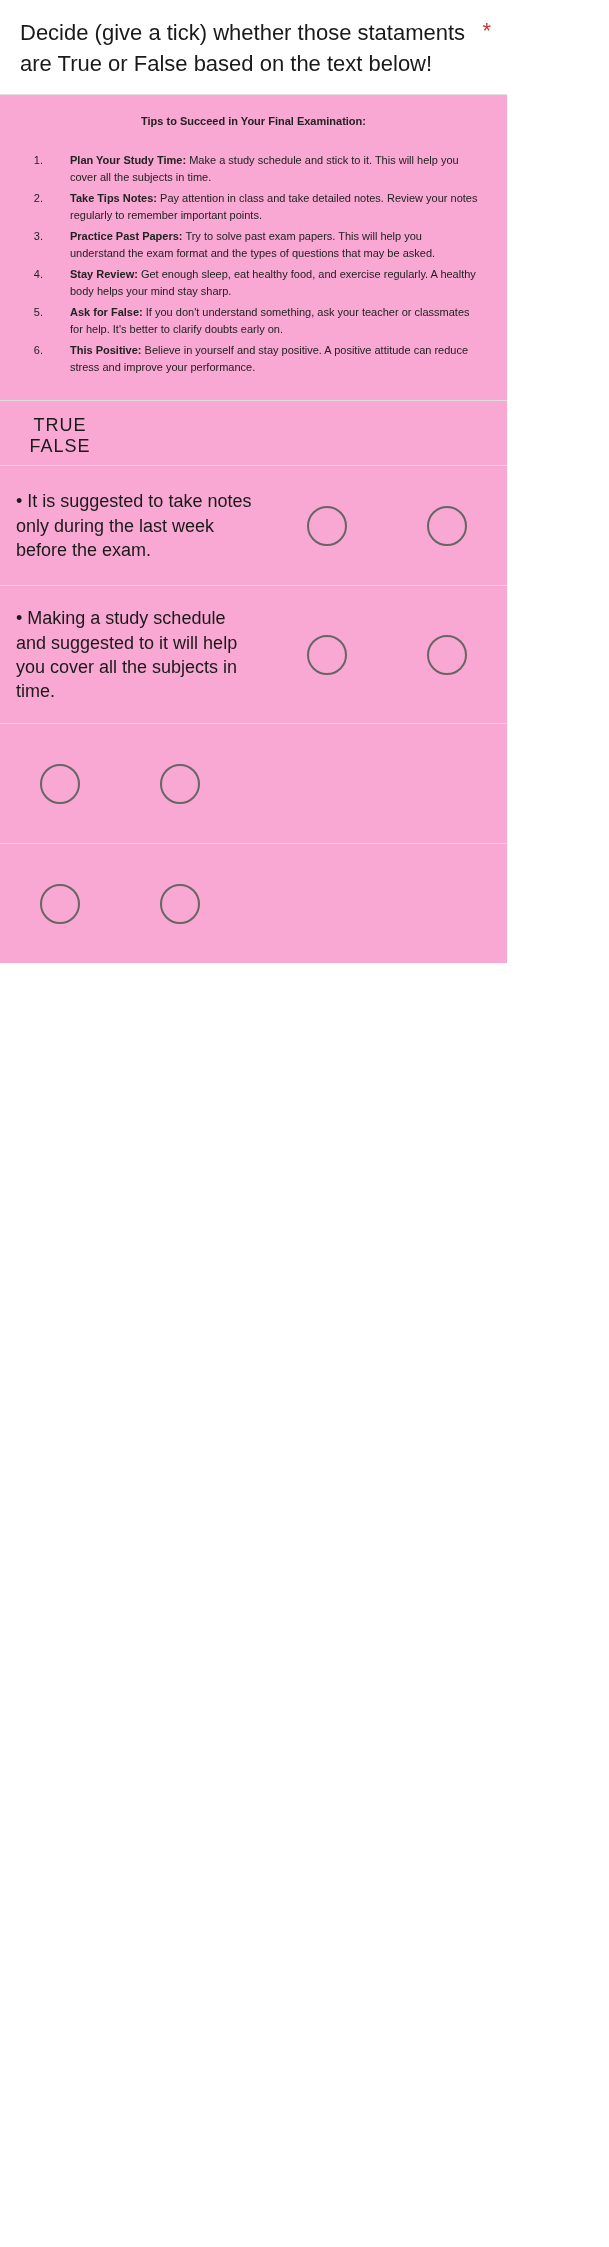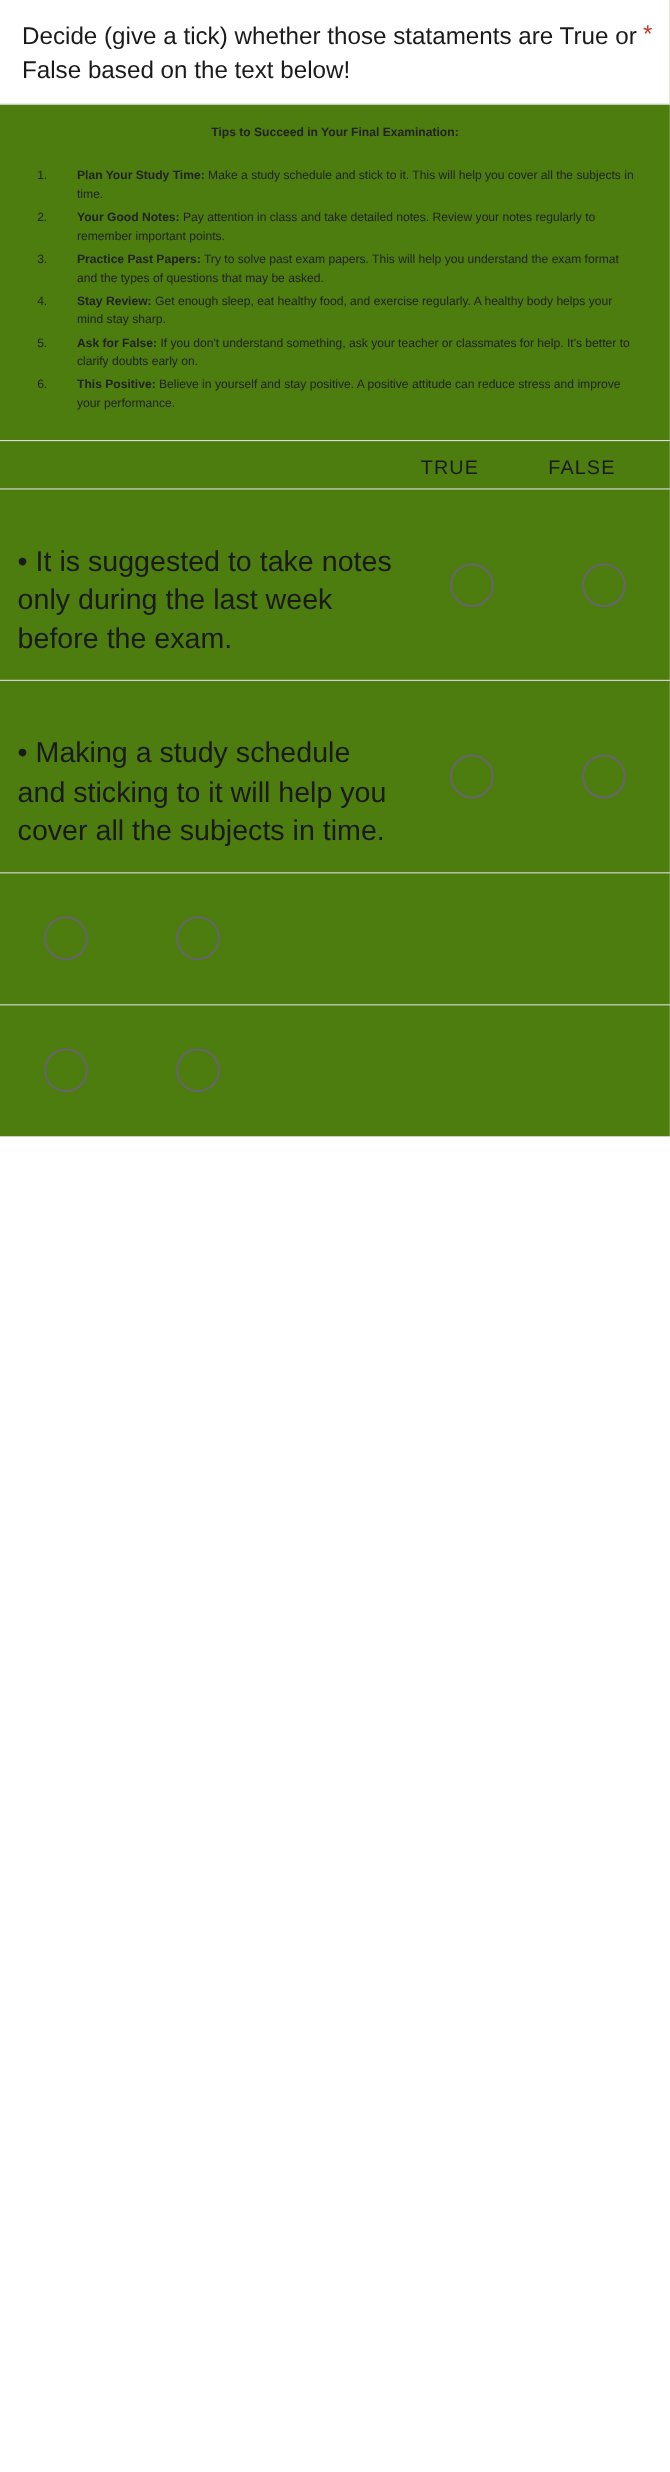--- a/index.html
+++ b/index.html
@@ -6,22 +6,22 @@
 
     body {
       font-family: Arial, sans-serif;
       background: #ffffff;
       width: 609px;
       min-height: 2247px;
       padding: 0;
     }
 
     .page-container {
-      width: 609px;
-      background: #4d7c0f;
+      width: 507px;
+      background: #f9a8d4;
     }
 
     
     .header {
       background: #ffffff;
       padding: 18px 20px 14px 20px;
       border-bottom: 1px solid #e0e0e0;
       position: relative;
     }
 
@@ -68,20 +68,21 @@
       font-weight: bold;
     }
 
     
     .column-headers {
       display: flex;
       justify-content: flex-end;
       padding: 14px 20px 8px 0;
       border-top: 1px solid #ddd;
       margin-top: 10px;
+      flex-direction: column;
     }
 
     .col-true, .col-false {
       width: 120px;
       text-align: center;
       font-size: 18px;
       font-weight: 400;
       color: #1a1a1a;
       letter-spacing: 1px;
     }
@@ -90,27 +91,26 @@
     .question-row {
       display: flex;
       align-items: center;
       border-top: 1px solid #ddd;
       padding: 20px 0 20px 0;
       min-height: 120px;
     }
 
     .question-text {
       flex: 1;
-      font-size: 26px;
+      font-size: 18px;
       font-weight: 400;
       color: #1a1a1a;
       line-height: 1.35;
       padding-left: 16px;
       padding-right: 10px;
-      margin-top: 28px;
     }
 
     .radio-group {
       display: flex;
       width: 240px;
       flex-shrink: 0;
     }
 
     .radio-cell {
       width: 120px;
@@ -147,21 +147,21 @@
   </div>
 
   <div class="tips-section">
     <div class="tips-title">Tips to Succeed in Your Final Examination:</div>
     <ol class="tips-list">
       <li>
         <span class="bold">Plan Your Study Time:</span>
         <span> Make a study schedule and stick to it. This will help you cover all the subjects in time.</span>
       </li>
       <li>
-        <span class="bold">Your Good Notes:</span>
+        <span class="bold">Take Tips Notes:</span>
         <span> Pay attention in class and take detailed notes. Review your notes regularly to remember important points.</span>
       </li>
       <li>
         <span class="bold">Practice Past Papers:</span>
         <span> Try to solve past exam papers. This will help you understand the exam format and the types of questions that may be asked.</span>
       </li>
       <li>
         <span class="bold">Stay Review:</span>
         <span> Get enough sleep, eat healthy food, and exercise regularly. A healthy body helps your mind stay sharp.</span>
       </li>
@@ -187,21 +187,21 @@
       <div class="radio-cell">
         <input type="radio" name="q1" value="true" class="radio-circle" aria-label="True" style="">
       </div>
       <div class="radio-cell">
         <input type="radio" name="q1" value="false" class="radio-circle" aria-label="False" style="">
       </div>
     </div>
   </div>
 
   <div class="question-row">
-    <div class="question-text">• Making a study schedule and sticking to it will help you cover all the subjects in time.</div>
+    <div class="question-text">• Making a study schedule and suggested to it will help you cover all the subjects in time.</div>
     <div class="radio-group">
       <div class="radio-cell">
         <input type="radio" name="q2" value="true" class="radio-circle" aria-label="True" style="">
       </div>
       <div class="radio-cell">
         <input type="radio" name="q2" value="false" class="radio-circle" aria-label="False" style="">
       </div>
     </div>
   </div>
 

